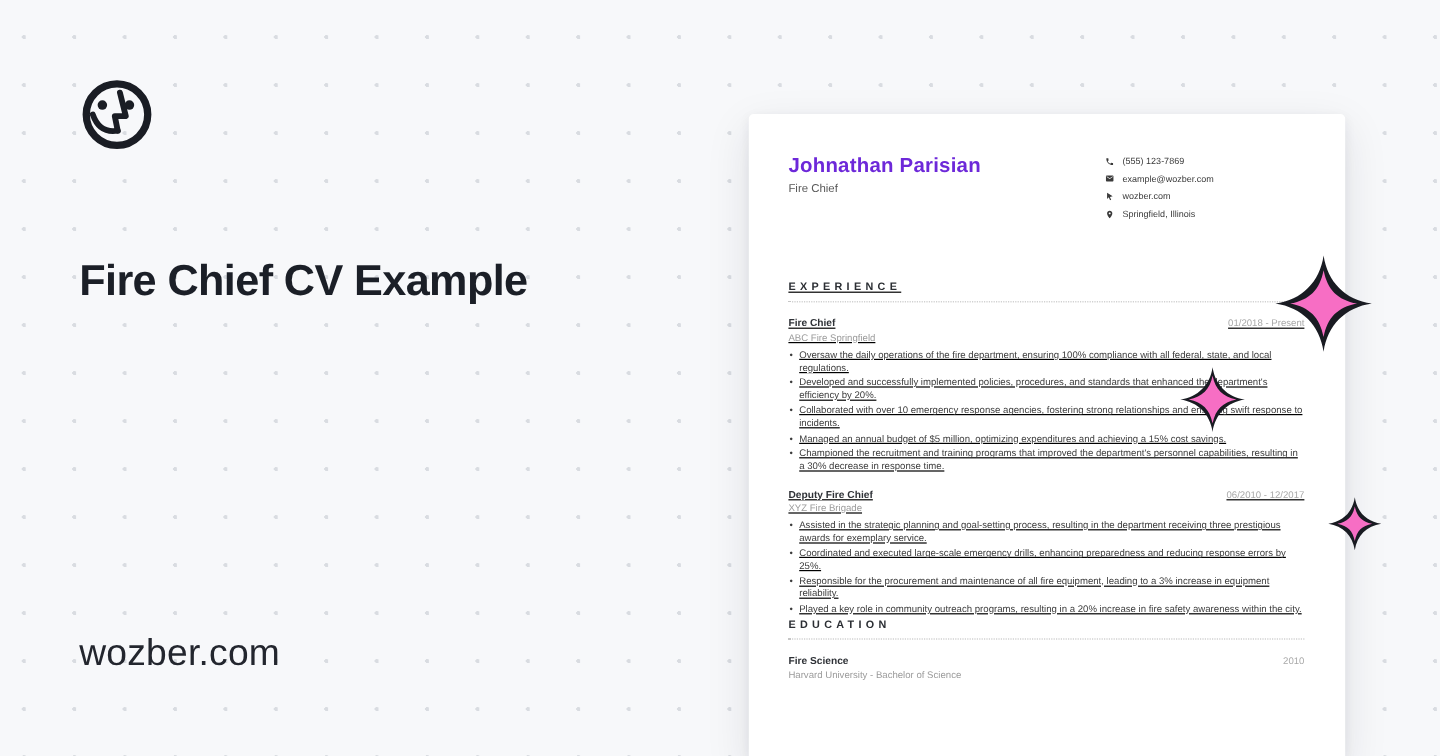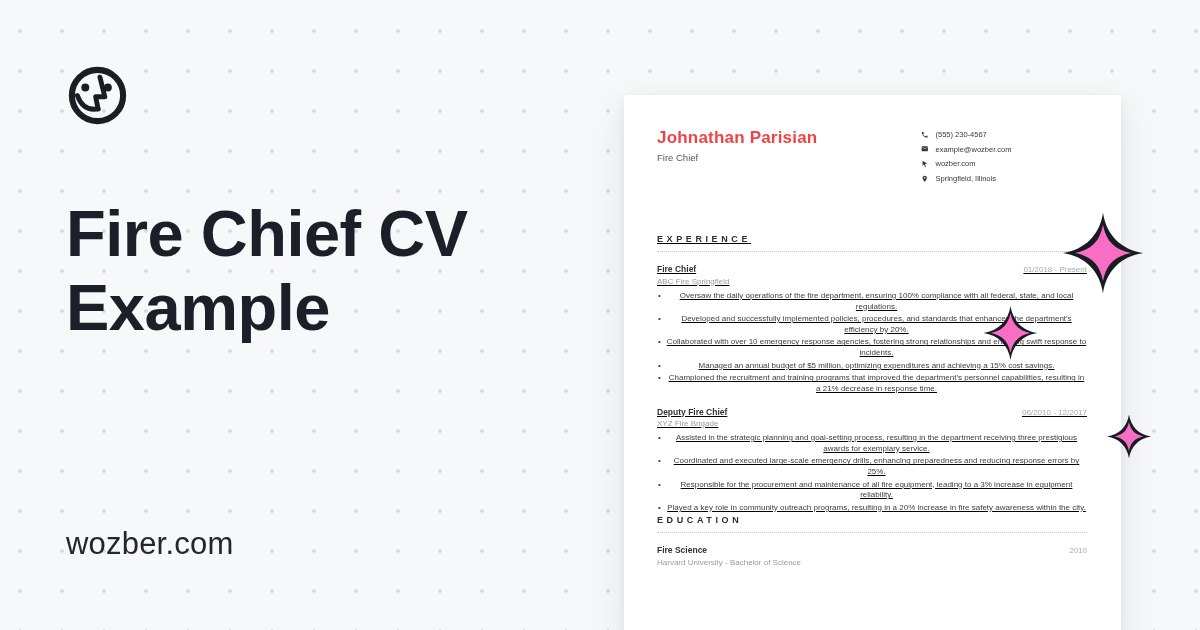--- a/index.html
+++ b/index.html
@@ -12,37 +12,37 @@
   }
 
   
   .logo { position:absolute; left:67px; top:65px; width:61px; height:61px; }
   .logo circle.ring { fill:none; stroke:#1A1D24; stroke-width:10; }
   .logo .eye { fill:#1A1D24; }
   .logo path { fill:none; stroke:#1A1D24; stroke-width:8; stroke-linecap:round; stroke-linejoin:round; }
 
   .hero-title {
     position:absolute; left:66px; top:197px; width:520px;
-    font-size:65px; line-height:74px; font-weight:700; letter-spacing:-0.5px;
+    font-size:36px; line-height:74px; font-weight:700; letter-spacing:-0.5px;
     color:#1B1F27; margin:0;
   }
   .site-label {
     position:absolute; left:66px; top:526px;
     font-size:31px; color:#23262E; letter-spacing:0.2px;
   }
 
   
   .paper {
     position:absolute; left:624px; top:95px; width:497px; height:540px;
     background:#FFFFFF; border-radius:4px; box-sizing:border-box;
     padding:33px 34px 0 33px;
     box-shadow:0 12px 36px rgba(25,30,45,0.10), 0 3px 10px rgba(25,30,45,0.06);
   }
   .cv-header { display:flex; justify-content:space-between; }
-  .cv-name { font-size:17px; font-weight:700; color:#ef4444; letter-spacing:0.2px; margin:0; }
+  .cv-name { font-size:17px; font-weight:700; color:#6d28d9; letter-spacing:0.2px; margin:0; }
   .cv-jobtitle { font-size:9.5px; color:#595959; margin-top:4px; }
   .cv-contact { width:166px; margin-top:2px; }
   .contact-row { display:flex; align-items:center; margin-bottom:5.6px; }
   .contact-row svg { width:7.5px; height:7.5px; flex:0 0 auto; margin-right:7px; fill:#3A3A3A; }
   .contact-text { font-size:7.5px; color:#3A3A3A; }
 
   .section { }
   .section.experience { margin-top:46px;text-decoration:underline; }
   .section.education { }
   .section-title {
@@ -50,21 +50,21 @@
     padding-bottom:7px; border-bottom:1px dotted #C6C6C6;
   }
   .entry { margin-top:12px; }
   .entry-head { display:flex; justify-content:space-between; align-items:baseline; }
   .entry-role { font-size:8.5px; font-weight:700; color:#2F3237; }
   .entry-date { font-size:8px; color:#A9A9A9; }
   .entry-org { font-size:8px; color:#9B9B9B; margin-top:2.5px; }
   ul.bullets { margin:5px 0 0 0; padding:0; list-style:none; }
   ul.bullets li {
     position:relative; padding-left:9px; margin-bottom:2px;
-    font-size:8px; line-height:1.33; color:#3C3C3C;text-align:center;
+    font-size:8px; line-height:1.33; color:#3C3C3C;
   }
   ul.bullets li::before { content:"•"; position:absolute; left:1px; color:#3C3C3C; }
 
   
   .star { position:absolute; }
   .star-large  { left:1062px; top:211px; width:82px; height:84px; }
   .star-medium { left:983px;  top:305px; width:55px; height:56px; }
   .star-small  { left:1106px; top:414px; width:46px; height:45px; }
 </style>
 </head>
@@ -87,21 +87,21 @@
   <div class="cv-header">
     <div>
       <div class="cv-name">Johnathan Parisian</div>
       <div class="cv-jobtitle">Fire Chief</div>
     </div>
     <div class="cv-contact">
       <div class="contact-row">
         <svg viewBox="0 0 24 24">
             <path d="M6.62 10.79c1.44 2.83 3.76 5.14 6.59 6.59l2.2-2.2c.27-.27.67-.36 1.02-.24 1.12.37 2.33.57 3.57.57.55 0 1 .45 1 1V20c0 .55-.45 1-1 1-9.39 0-17-7.61-17-17 0-.55.45-1 1-1h3.5c.55 0 1 .45 1 1 0 1.25.2 2.45.57 3.57.11.35.03.74-.25 1.02l-2.2 2.2z"></path>
           </svg>
-        <span class="contact-text">(555) 230-4567</span>
+        <span class="contact-text">(555) 123-7869</span>
       </div>
       <div class="contact-row">
         <svg viewBox="0 0 24 24">
             <path d="M20 4H4c-1.1 0-2 .9-2 2v12c0 1.1.9 2 2 2h16c1.1 0 2-.9 2-2V6c0-1.1-.9-2-2-2zm0 4l-8 5-8-5V6l8 5 8-5v2z"></path>
           </svg>
         <span class="contact-text">example@wozber.com</span>
       </div>
       <div class="contact-row">
         <svg viewBox="0 0 24 24">
             <polygon points="5,2 20,11.5 12.5,13 16,20.5 13,22 9.5,14.2 5,18.5"></polygon>
@@ -124,21 +124,21 @@
       <div class="entry-head">
         <span class="entry-role">Fire Chief</span>
         <span class="entry-date">01/2018 - Present</span>
       </div>
       <div class="entry-org">ABC Fire Springfield</div>
       <ul class="bullets">
         <li>Oversaw the daily operations of the fire department, ensuring 100% compliance with all federal, state, and local regulations.</li>
         <li>Developed and successfully implemented policies, procedures, and standards that enhanced the department's efficiency by 20%.</li>
         <li>Collaborated with over 10 emergency response agencies, fostering strong relationships and ensuring swift response to incidents.</li>
         <li>Managed an annual budget of $5 million, optimizing expenditures and achieving a 15% cost savings.</li>
-        <li>Championed the recruitment and training programs that improved the department's personnel capabilities, resulting in a 21% decrease in response time.</li>
+        <li>Championed the recruitment and training programs that improved the department's personnel capabilities, resulting in a 30% decrease in response time.</li>
       </ul>
     </div>
 
     <div class="entry">
       <div class="entry-head">
         <span class="entry-role">Deputy Fire Chief</span>
         <span class="entry-date">06/2010 - 12/2017</span>
       </div>
       <div class="entry-org">XYZ Fire Brigade</div>
       <ul class="bullets">

